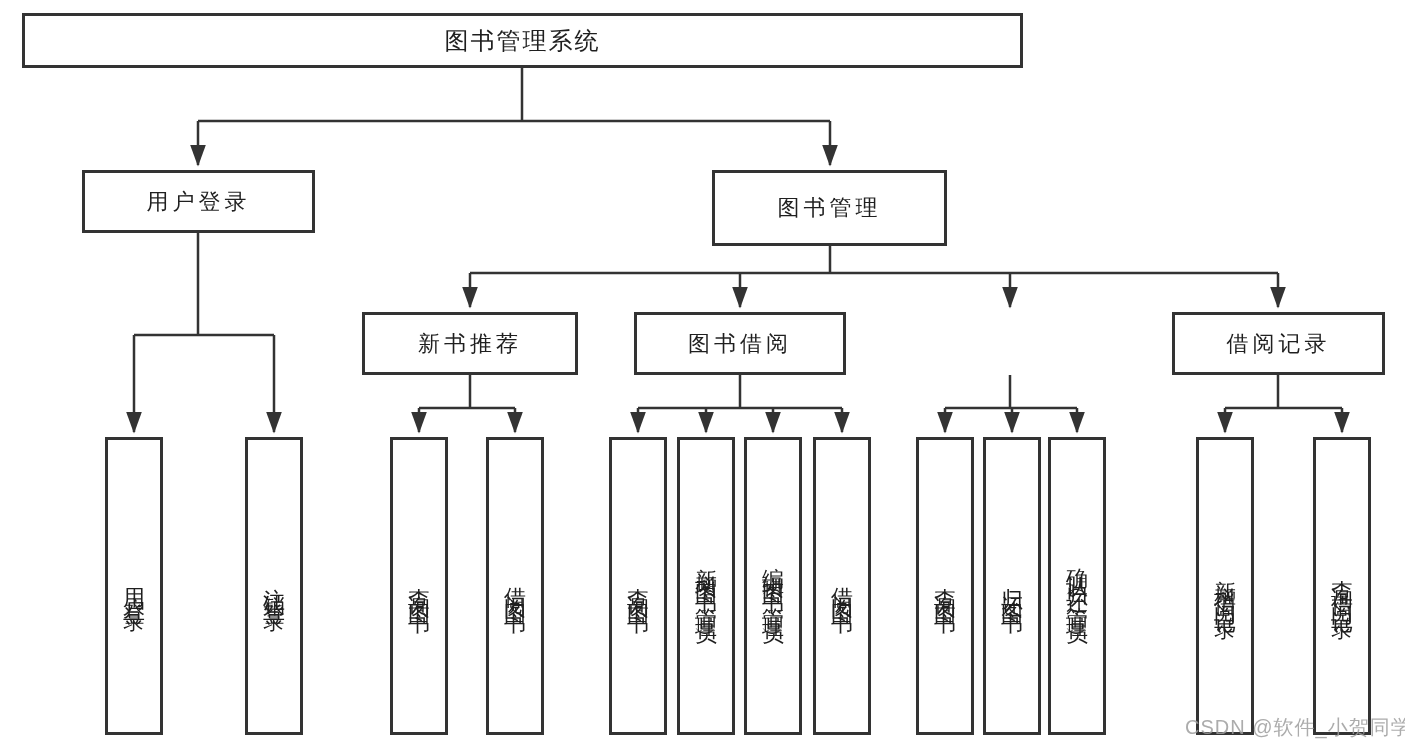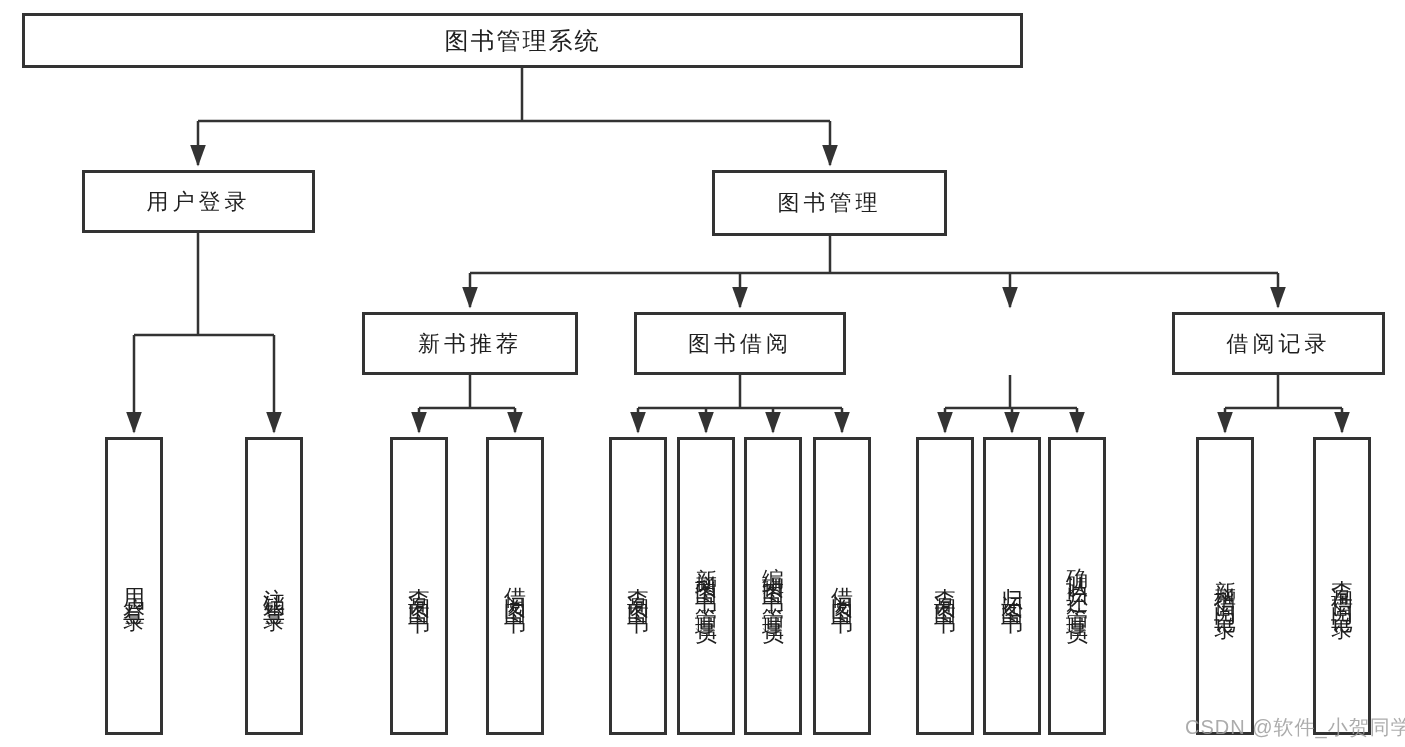--- a/index.html
+++ b/index.html
@@ -49,21 +49,21 @@
     writing-mode: vertical-rl;
     text-orientation: mixed;
     font-size: 22px;
     letter-spacing: 8px;
     line-height: 1;
   }
   
   #n-root            { left: 22px;  top: 13px;  width: 1001px; height: 55px; }
   
   #n-user-login      { left: 82px;  top: 170px; width: 233px; height: 63px; }
-  #n-book-mgmt       { left: 712px; top: 170px; width: 235px; height: 66px; }
+  #n-book-mgmt       { left: 712px; top: 170px; width: 235px; height: 76px; }
   
   #n-new-book-rec    { left: 362px;  top: 312px; width: 216px; height: 63px; }
   #n-book-borrow     { left: 634px;  top: 312px; width: 212px; height: 63px; }
   #n-current-borrow  { left: 903px;  top: 312px; width: 214px; height: 63px; }
   #n-borrow-record   { left: 1172px; top: 312px; width: 213px; height: 63px; }
   
   .leaf { top: 437px; width: 58px; height: 298px; }
   #n-leaf-user-login          { left: 105px; }
   #n-leaf-logout              { left: 245px; }
   #n-leaf-query-book-1        { left: 390px; }

